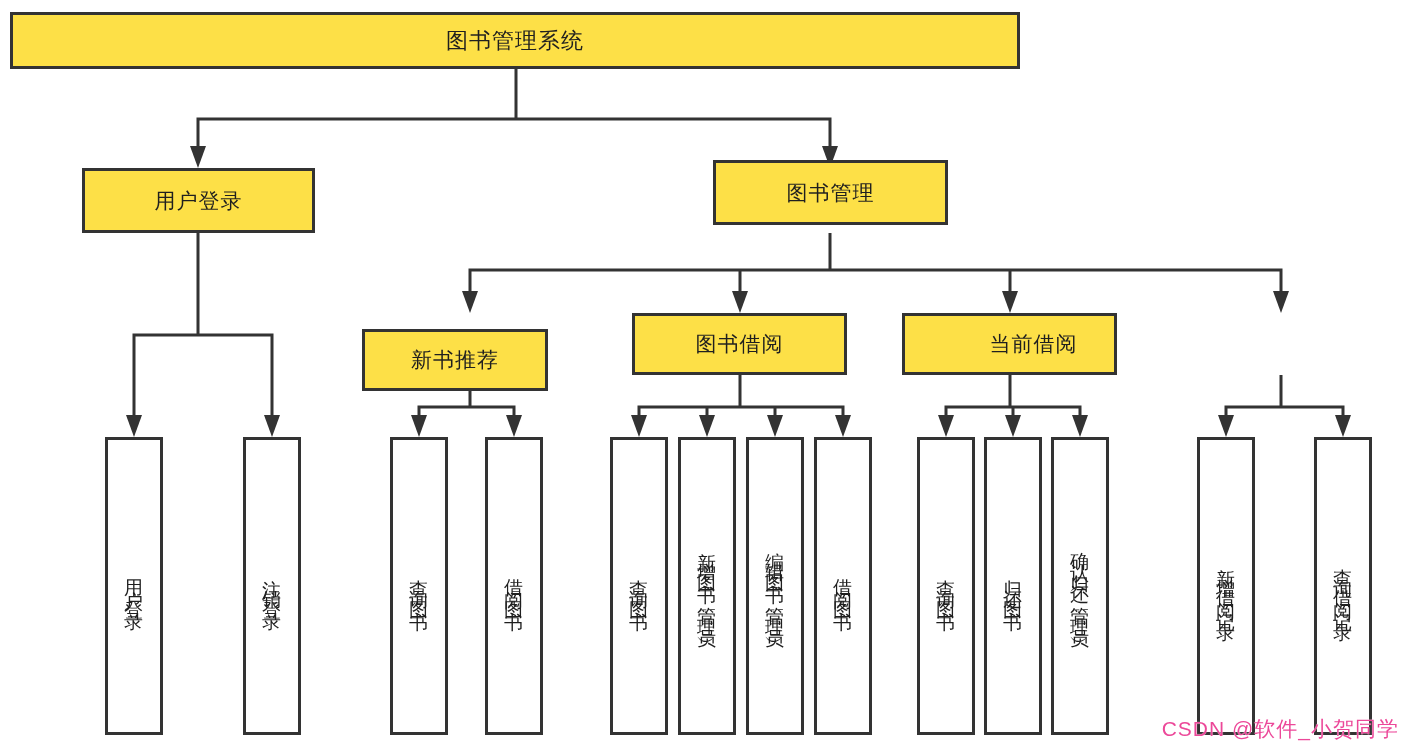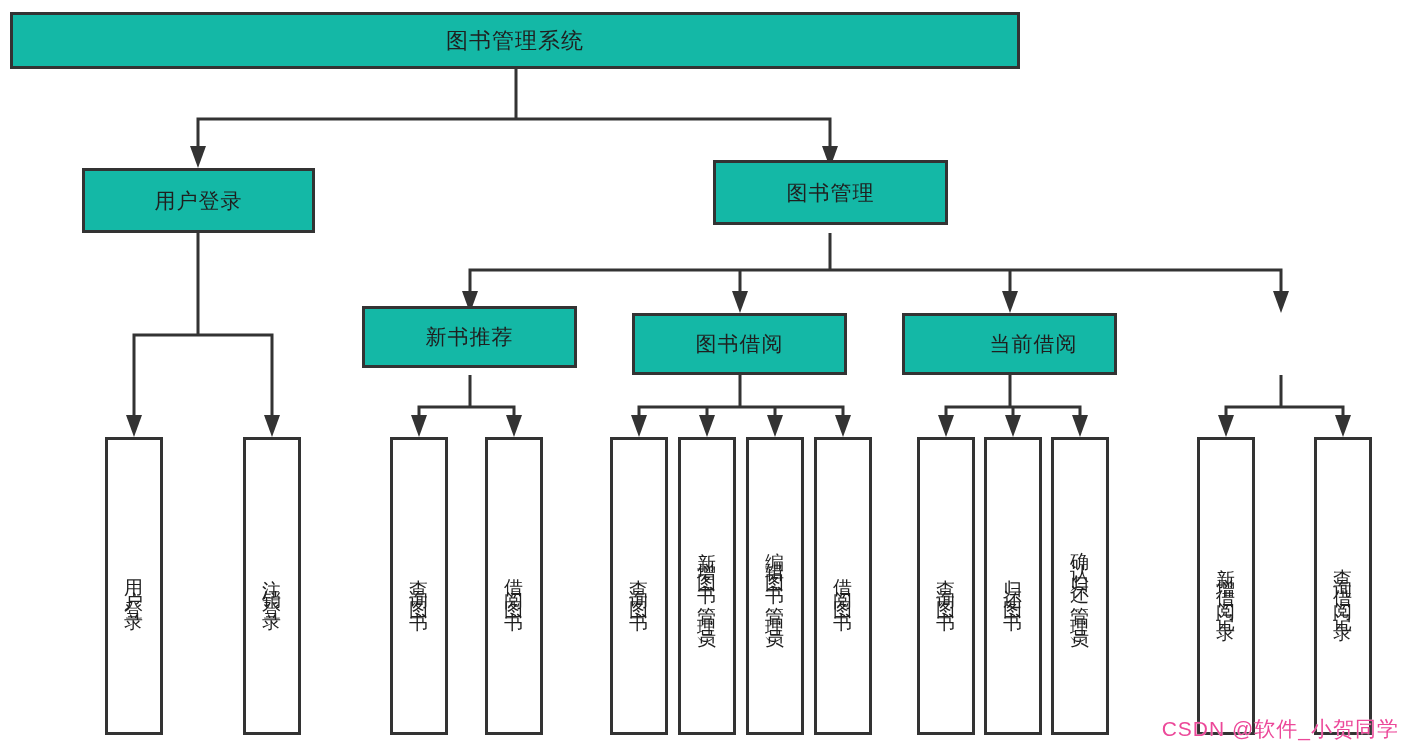--- a/index.html
+++ b/index.html
@@ -20,21 +20,21 @@
   .connectors {
     position: absolute;
     left: 0;
     top: 0;
     pointer-events: none;
   }
   .hbox {
     position: absolute;
     box-sizing: border-box;
     border: 3px solid #333333;
-    background: #14b8a6;
+    background: #fde047;
     display: flex;
     align-items: center;
     justify-content: center;
     color: #1f1f1f;
     font-size: 21px;
     letter-spacing: 1px;
     white-space: nowrap;
     z-index: 2;
   }
   .hbox.root { font-size: 22px; }
@@ -124,21 +124,21 @@
     <span>图书管理系统</span>
   </div>
 
   <div class="hbox" style="left:82px; top:168px; width:233px; height:65px;">
     <span>用户登录</span>
   </div>
   <div class="hbox" style="left:713px; top:160px; width:235px; height:65px;">
     <span>图书管理</span>
   </div>
 
-  <div class="hbox" style="left:362px; top:306px; width:215px; height:62px;">
+  <div class="hbox" style="left:362px; top:329px; width:186px; height:62px;">
     <span>新书推荐</span>
   </div>
   <div class="hbox" style="left:632px; top:313px; width:215px; height:62px;align-items:center;">
     <span>图书借阅</span>
   </div>
   <div class="hbox" style="left:902px; top:313px; width:215px; height:62px;padding-left:48px;">
     <span>当前借阅</span>
   </div>
 
   <div class="vcol" style="left:105px;">

